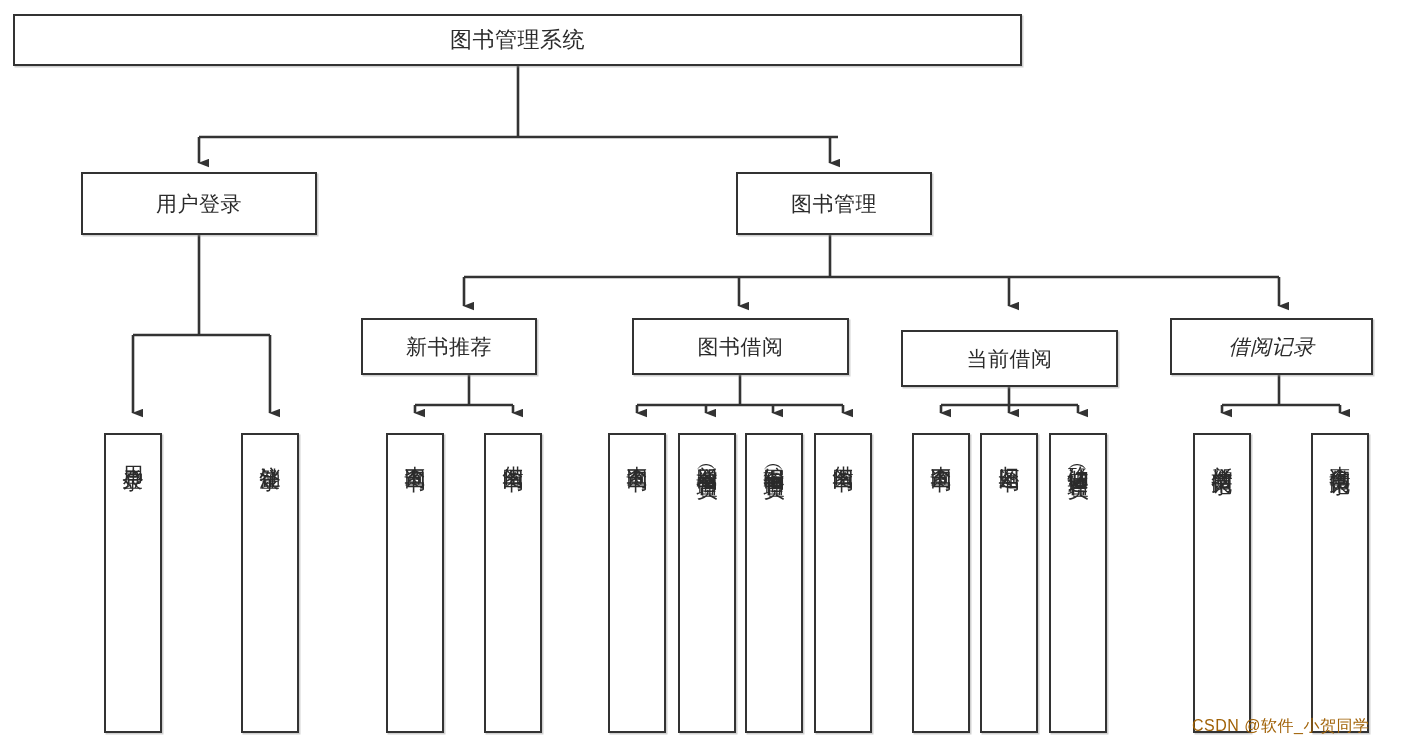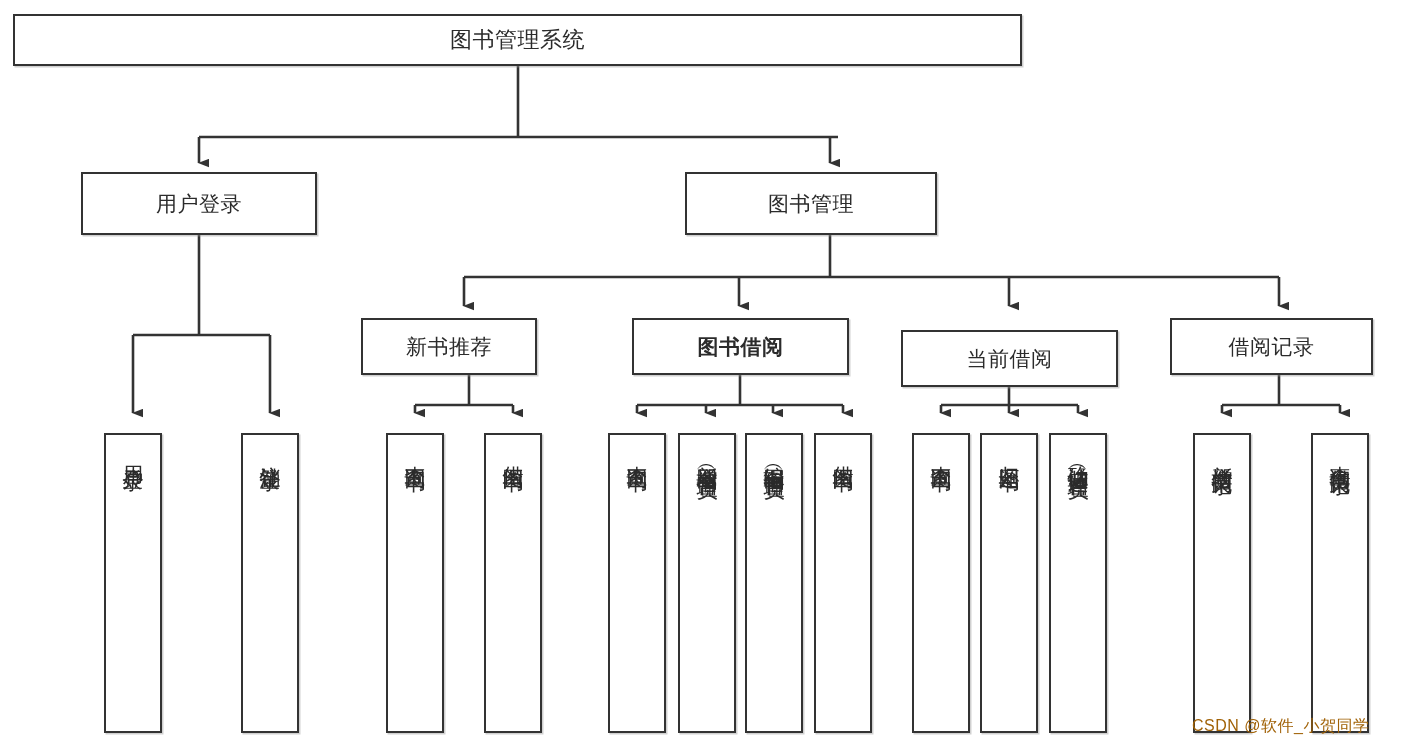--- a/index.html
+++ b/index.html
@@ -123,34 +123,34 @@
     </g>
   </svg>
 
   <div class="node h root" style="left:13px; top:14px; width:1009px; height:52px;">
     <span class="label">图书管理系统</span>
   </div>
 
   <div class="node h" style="left:81px; top:172px; width:236px; height:63px;">
     <span class="label">用户登录</span>
   </div>
-  <div class="node h" style="left:685px; top:172px; width:252px; height:63px;">
+  <div class="node h" style="left:736px; top:172px; width:196px; height:63px;">
     <span class="label">图书管理</span>
   </div>
 
   <div class="node h" style="left:361px; top:318px; width:176px; height:57px;">
     <span class="label">新书推荐</span>
   </div>
-  <div class="node h" style="left:632px; top:318px; width:217px; height:57px;font-weight:bold;">
+  <div class="node h" style="left:632px; top:318px; width:217px; height:57px;">
     <span class="label">图书借阅</span>
   </div>
   <div class="node h" style="left:901px; top:330px; width:217px; height:57px;">
     <span class="label">当前借阅</span>
   </div>
-  <div class="node h" style="left:1170px; top:318px; width:203px; height:57px;">
+  <div class="node h" style="left:1170px; top:318px; width:203px; height:57px;font-style:italic;">
     <span class="label">借阅记录</span>
   </div>
 
   <div class="node v" style="left:104px; top:433px; width:58px; height:300px;">
     <span class="label">用户登录</span>
   </div>
   <div class="node v" style="left:241px; top:433px; width:58px; height:300px;">
     <span class="label">注销登录</span>
   </div>
 

